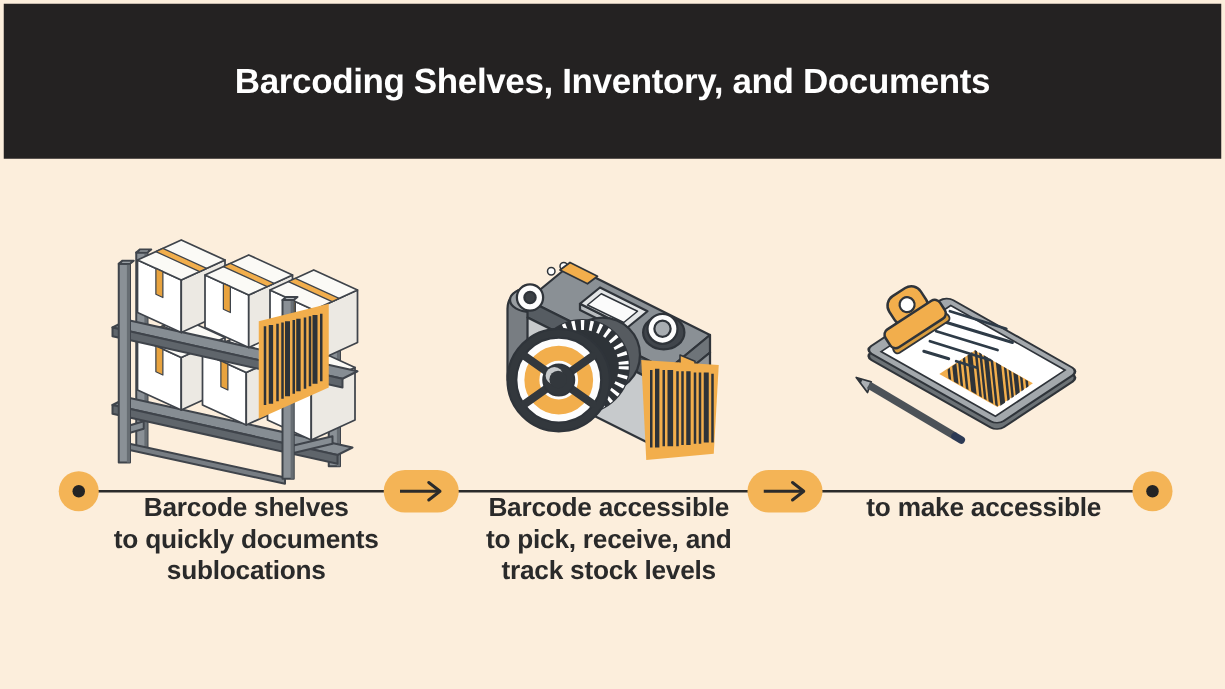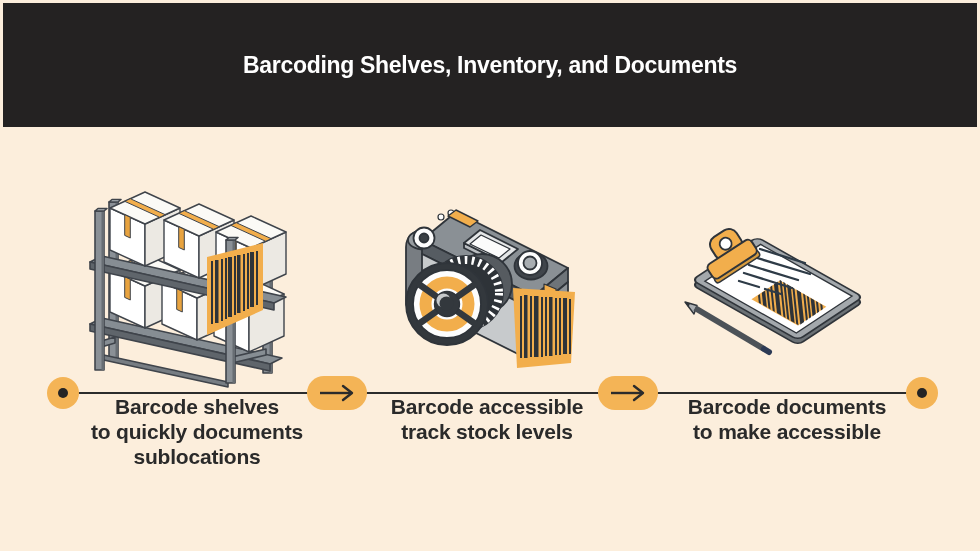--- a/index.html
+++ b/index.html
@@ -1,21 +1,21 @@
 <!DOCTYPE html>
 <html><head>
 <meta charset="utf-8">
 <style>
   html,body{margin:0;padding:0;background:#FCEEDC;}
   #canvas{position:relative;width:980px;height:551px;background:#FCEEDC;overflow:hidden;
           font-family:"Liberation Sans",sans-serif;}
   
   .header{position:absolute;top:3px;left:3px;right:3px;height:124px;background:#242222;
           display:flex;align-items:center;justify-content:center;}
-  .header h1{margin:0;color:#FFFFFF;font-size:23px;font-weight:800;letter-spacing:-0.3px;
+  .header h1{margin:0;color:#FFFFFF;font-size:28px;font-weight:800;letter-spacing:-0.3px;
              font-family:"Liberation Sans",sans-serif;}
   
   .tl-line{position:absolute;left:63px;top:392px;width:859px;height:2px;background:#2B2B2B;}
   .tl-node{position:absolute;top:377px;width:32px;height:32px;border-radius:50%;
            background:#F4B456;display:flex;align-items:center;justify-content:center;}
   .tl-node .dot{width:10px;height:10px;border-radius:50%;background:#242424;}
   .tl-pill{position:absolute;top:376px;width:60px;height:34px;border-radius:17px;
            background:#F4B456;display:flex;align-items:center;justify-content:center;}
   
   .caption{position:absolute;top:394px;transform:translateX(-50%);text-align:center;
@@ -242,20 +242,20 @@
     </g>
   </svg>
 
   <div class="caption" style="left:197px">
     <div>Barcode shelves</div>
     <div>to quickly documents</div>
     <div>sublocations</div>
   </div>
   <div class="caption" style="left:487px">
     <div>Barcode accessible</div>
+    <div>to pick, receive, and</div>
     <div>track stock levels</div>
   </div>
   <div class="caption" style="left:787px">
-    <div>Barcode documents</div>
     <div>to make accessible</div>
   </div>
 
 </div>
 
 </body></html>

